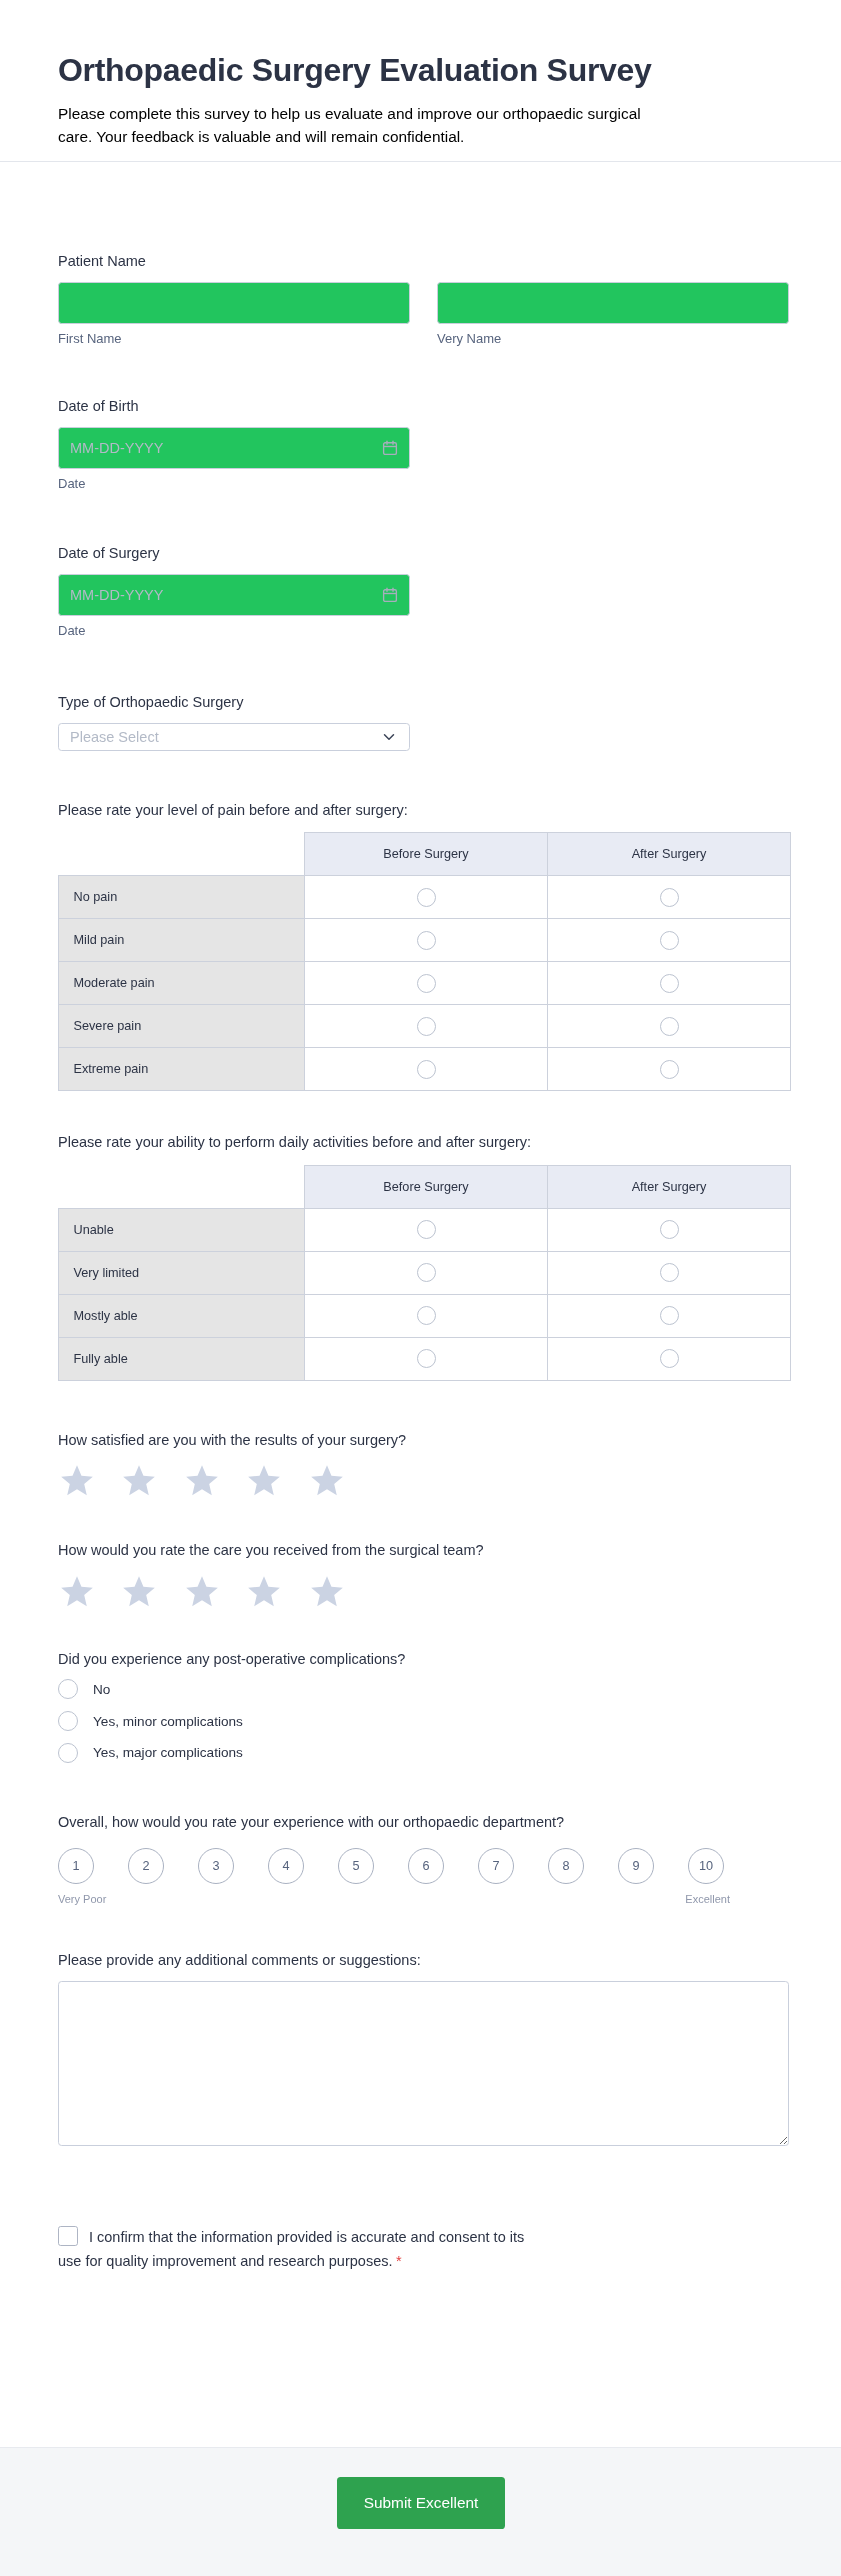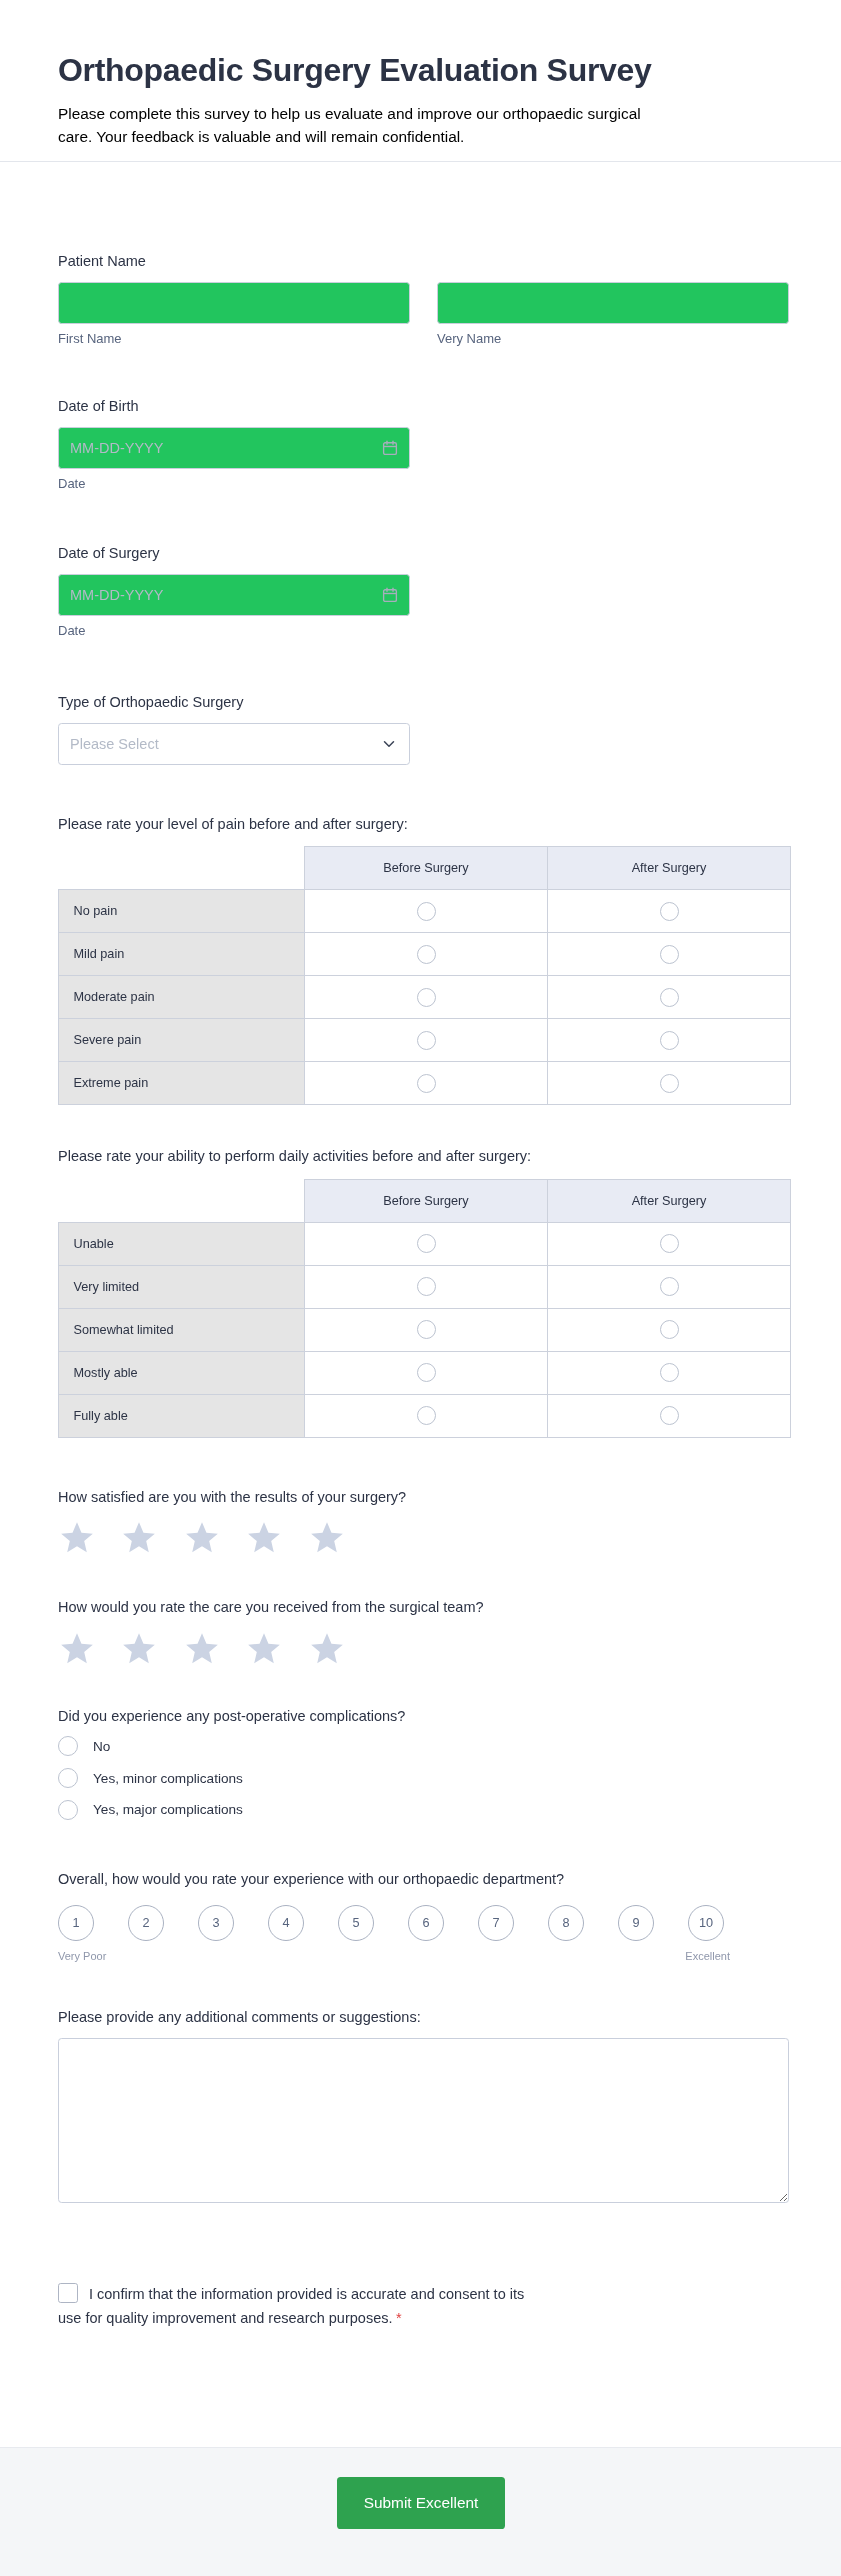--- a/index.html
+++ b/index.html
@@ -42,21 +42,21 @@
   }
   .text-input::placeholder { color: #b3bac7; }
   .name-row { display: flex; gap: 27px; }
   .name-col { width: 352px; }
 
   .date-wrap { position: relative; width: 352px; }
   .date-input { padding-right: 36px; }
   .cal { position: absolute; right: 11px; top: 50%; transform: translateY(-50%); display: flex; cursor: pointer; }
 
   .select {
-    width: 352px; height: 42px; border: 0.9px solid #c9cfdc; border-radius: 3.6px; background: #fff;
+    width: 352px; height: 28px; border: 0.9px solid #c9cfdc; border-radius: 3.6px; background: #fff;
     display: flex; align-items: center; justify-content: space-between; padding: 0 11px; cursor: pointer;
   }
   .select-placeholder { font-size: 14.5px; color: #b3bac7; }
   .chev { display: flex; }
 
   
   .matrix { border-collapse: collapse; width: 731px; margin-top: 14.5px; table-layout: fixed; }
   .matrix th, .matrix td { border: 0.9px solid #ccd1dc; }
   .matrix thead th {
     background: #e8ebf4; height: 43px; font-size: 12.7px; font-weight: 400; color: #2c3345; text-align: center;
@@ -253,25 +253,20 @@
         <tbody>
           <tr>
             <th>Unable</th>
             <td><input type="radio" name="act-0" style=""></td>
             <td><input type="radio" name="act-0" style=""></td>
           </tr>
           <tr>
             <th>Very limited</th>
             <td><input type="radio" name="act-1" style=""></td>
             <td><input type="radio" name="act-1" style=""></td>
-          </tr>
-          <tr>
-            <th>Somewhat limited</th>
-            <td><input type="radio" name="act-2" style=""></td>
-            <td><input type="radio" name="act-2" style=""></td>
           </tr>
           <tr>
             <th>Mostly able</th>
             <td><input type="radio" name="act-3" style=""></td>
             <td><input type="radio" name="act-3" style=""></td>
           </tr>
           <tr>
             <th>Fully able</th>
             <td><input type="radio" name="act-4" style=""></td>
             <td><input type="radio" name="act-4" style=""></td>

